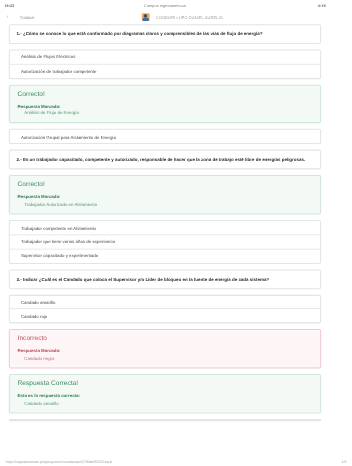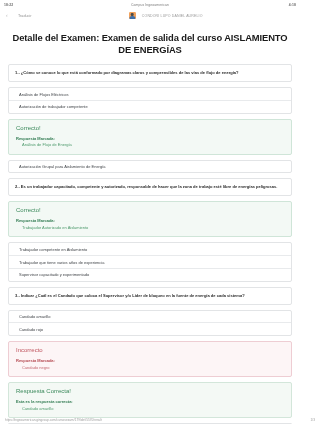--- a/index.html
+++ b/index.html
@@ -220,21 +220,20 @@
   <span class="toolbar-back">‹</span>
   <span class="toolbar-translate">Traducir</span>
   <span class="toolbar-spacer"></span>
   <span class="avatar"></span>
   <span class="toolbar-username">CONDORI LUPO DANIEL AURELIO</span>
   <span class="toolbar-right-spacer"></span>
 </div>
 
 <div class="page">
 
-  <div class="page-title">Detalle del Examen: Examen de salida del curso AISLAMIENTO DE ENERGÍAS</div>
 
   <div class="card question-card">
     <div class="question-text">1.- ¿Cómo se conoce lo que está conformado por diagramas claros y comprensibles de las vías de flujo de energía?</div>
   </div>
 
   <div class="card options-card">
     <div class="option-row">Análisis de Flujos Eléctricos</div>
     <div class="option-row">Autorización de trabajador competente</div>
   </div>
 

